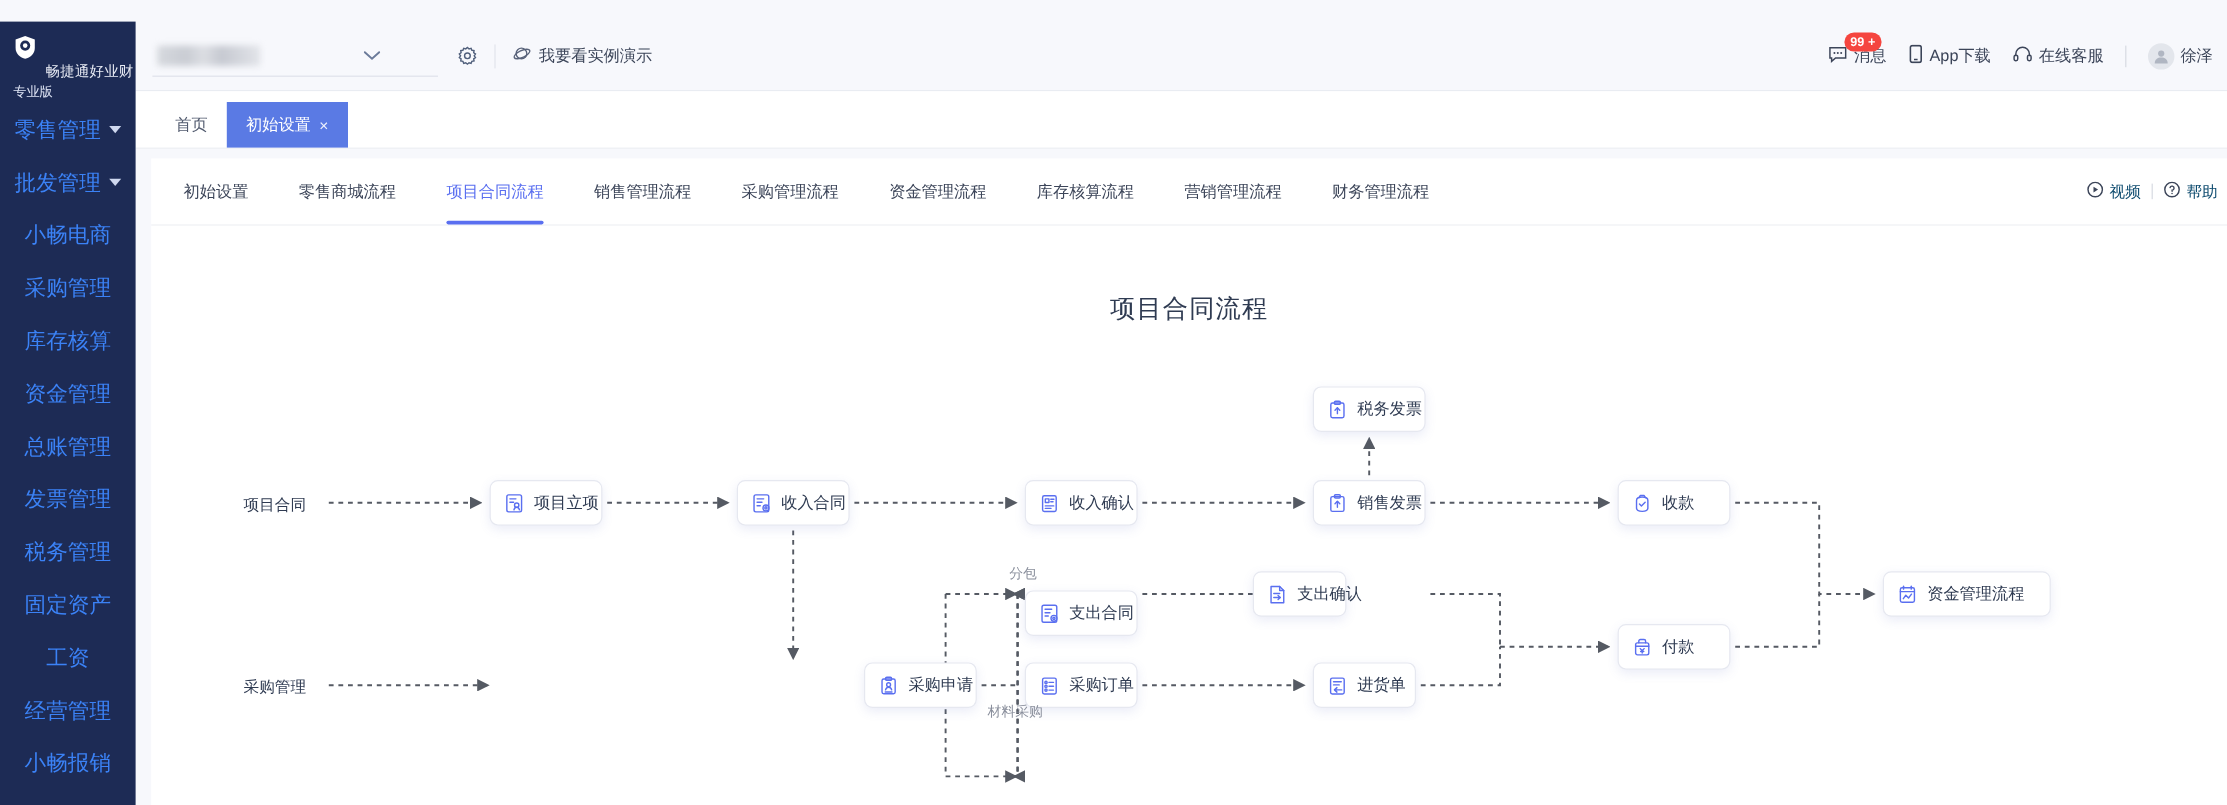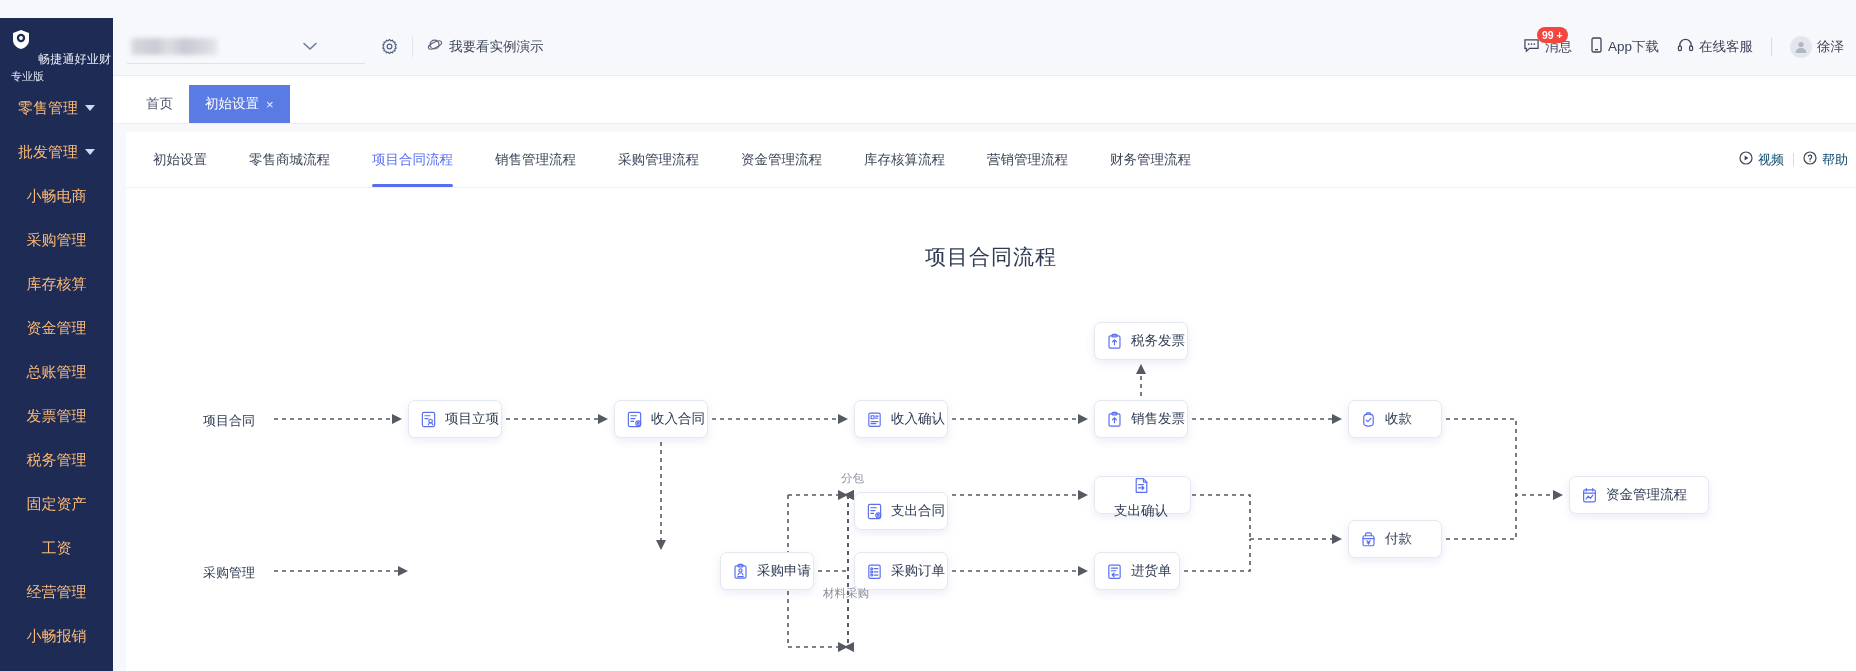--- a/index.html
+++ b/index.html
@@ -19,21 +19,21 @@
   .logo-wrap { height: 58px; display: flex; flex-direction: column; justify-content: center; padding-left: 10px; }
   .logo-row { display: flex; align-items: center; gap: 6px; }
   .logo-mark { width: 22px; height: 22px; position: relative; flex: 0 0 22px; }
   .logo-mark svg { display:block; }
   .logo-text { color: #e9ecf5; font-size: 12px; letter-spacing: .2px; white-space: nowrap; margin-top: 40px; }
   .logo-sub { color: #dfe5f5; font-size: 11px; margin-top: 1px; padding-left: 1px; }
 
   .menu { margin-top: 10px; }
   .menu-item {
     height: 44px; display: flex; align-items: center; justify-content: center;
-    color: #fdba74; font-size: 15px; cursor: pointer; position: relative;
+    color: #3b82f6; font-size: 18px; cursor: pointer; position: relative;
     gap: 7px;
   }
   .caret { width: 0; height: 0; border-left: 5px solid transparent; border-right: 5px solid transparent; border-top: 6px solid #cfd8ef; display:inline-block; }
 
   
   .topbar {
     position: absolute; left: 113px; top: 18px; right: 0; height: 58px;
     background: #f7f8fc; display: flex; align-items: center;
     border-bottom: 1px solid #e9ecf2;
   }
@@ -523,21 +523,21 @@
                 <rect x="2.5" y="1.5" width="13" height="15" rx="1.6"></rect>
                 <line x1="5.2" y1="5" x2="11" y2="5"></line>
                 <line x1="5.2" y1="8" x2="9.5" y2="8"></line>
                 <line x1="5.2" y1="11" x2="8" y2="11"></line>
                 <circle cx="13" cy="13" r="2.6" fill="#fff"></circle>
                 <circle cx="13" cy="13" r="1"></circle>
               </svg>
             </span>
             <span>支出合同</span>
           </div>
-          <div class="node" style="left: 968px; top: 288px; width: 97px; flex-direction: column;">
+          <div class="node" style="left: 918px; top: 288px; width: 78px;">
             <span class="ic">
               <svg width="17" height="17" viewBox="0 0 18 18" fill="none" stroke="#5a6ff0" stroke-width="1.25" stroke-linecap="round" stroke-linejoin="round">
                 <path d="M3.4 1.8 H11 L14.6 5.4 V16.2 H3.4 Z"></path>
                 <path d="M11 1.8 V5.4 H14.6"></path>
                 <line x1="5.8" y1="8" x2="11" y2="8"></line>
                 <path d="M5.8 11.6 H11.4 M9.6 9.8 L11.6 11.6 L9.6 13.4"></path>
               </svg>
             </span>
             <span>支出确认</span>
           </div>

